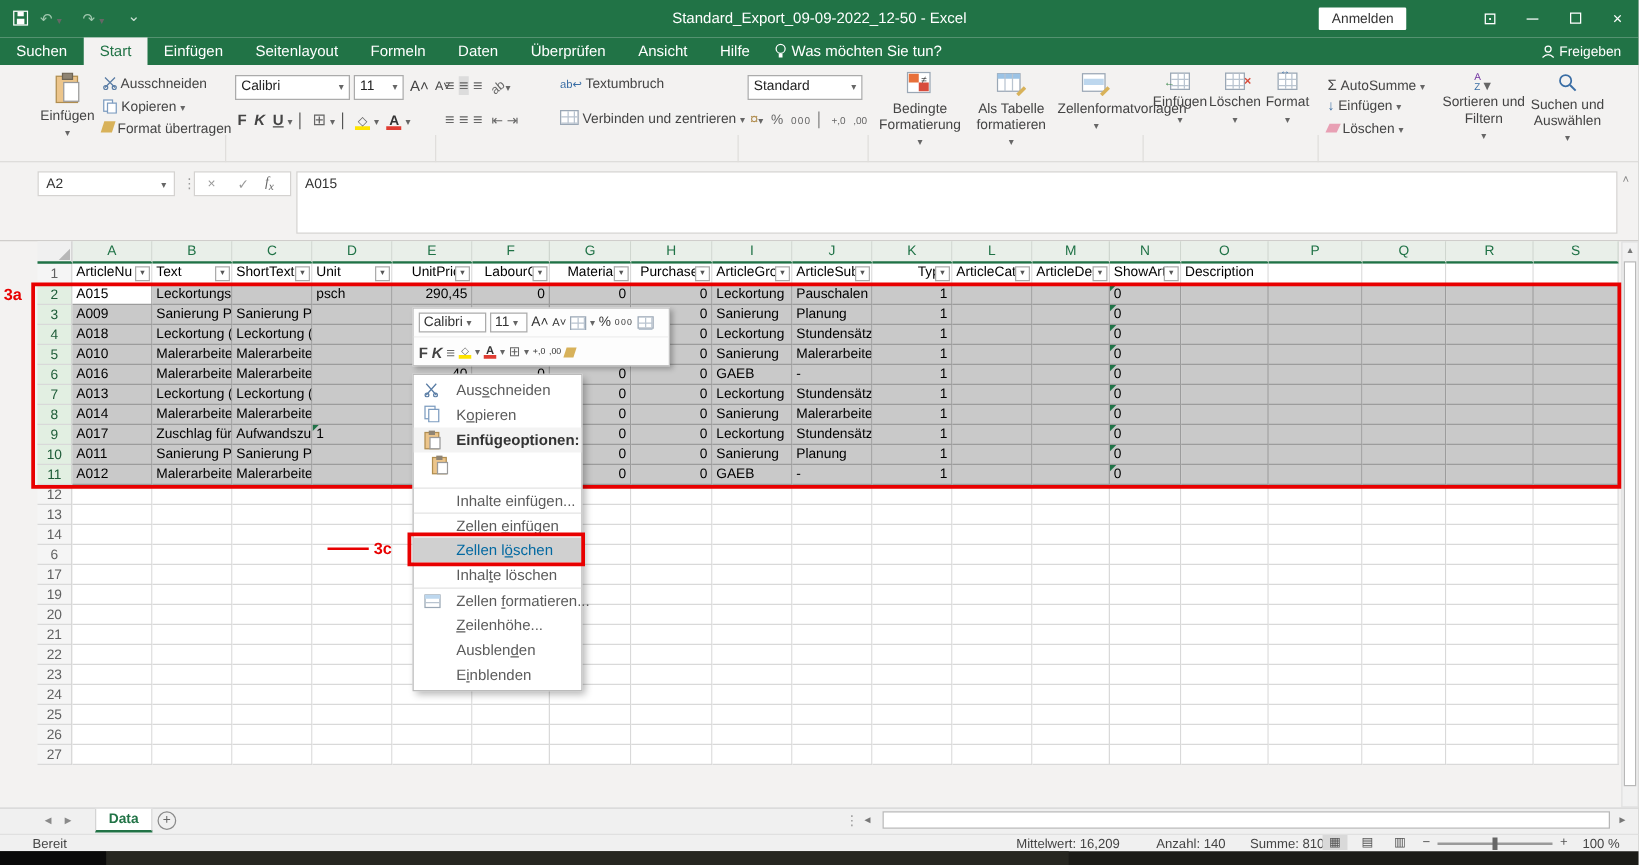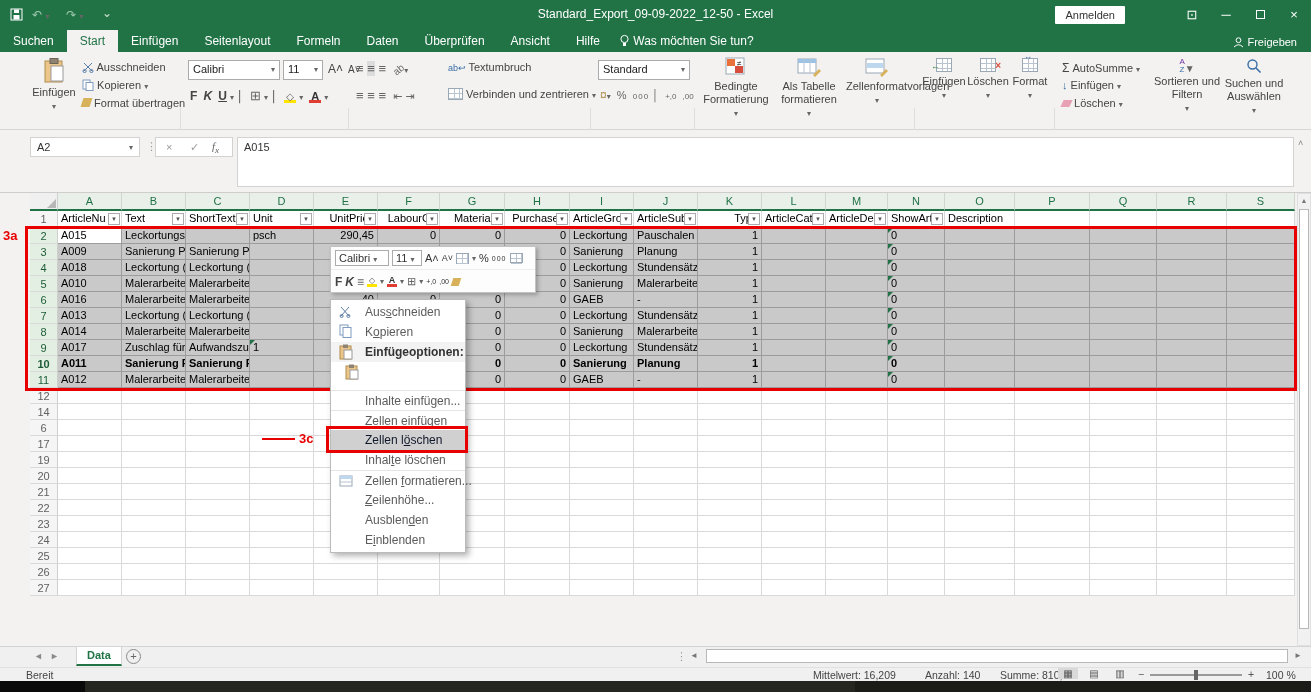--- a/index.html
+++ b/index.html
@@ -69,21 +69,21 @@
   #minibar { left:330px; top:246px; width:206px; height:47px; background:#fdfdfd; border:1px solid #c3c3c3;
     box-shadow:2px 2px 4px rgba(0,0,0,.25); z-index:4; font-size:11px; color:#333; }
   #minibar .row { display:flex; align-items:center; height:23px; padding:0 4px; gap:3px; }
   .mt-combo { border:1px solid #ababab; background:#fff; padding:1px 3px; font-size:11px; white-space:nowrap; }
 
   
   #ctxmenu { left:330px; top:299px; width:136px; background:#fff; border:1px solid #bbb;
     box-shadow:3px 3px 6px rgba(0,0,0,.3); z-index:6; padding:2px 0; }
   .mi { height:20px; line-height:20px; font-size:12px; color:#5b5b5b; position:relative; padding-left:34px; white-space:nowrap; cursor:default; }
   .mi.bold { font-weight:bold; color:#333; background:#f3f3f3; }
-  .mi.hl { background:#d0d0d0; color:#0f172a; }
+  .mi.hl { background:#d0d0d0; color:#0369a1; }
   .mi.topline { border-top:1px solid #e4e4e4; }
   .mi .ico { position:absolute; left:8px; top:2px; width:18px; height:16px; }
   .mi u { text-decoration:underline; }
   .pasterow { height:28px; position:relative; }
 
   
   .redbox { border:3px solid #e80000; z-index:5; pointer-events:none; }
   .redlabel { color:#e80000; font-weight:bold; font-size:13px; z-index:8; font-family:"Liberation Sans",sans-serif; }
 
   
@@ -521,21 +521,21 @@
         <div class="cell sel num" style="width: 64px;">1</div>
         <div class="cell sel" style="width: 64px;"></div>
         <div class="cell sel" style="width: 62px;"></div>
         <div class="cell sel" style="width: 57px;">0<span class="tri"></span></div>
         <div class="cell sel" style="width: 70px;"></div>
         <div class="cell sel" style="width: 75px;"></div>
         <div class="cell sel" style="width: 67px;"></div>
         <div class="cell sel" style="width: 70px;"></div>
         <div class="cell sel" style="width: 68px;"></div>
       </div>
-      <div class="grow" style="height: 16px; font-weight: bold;">
+      <div class="grow" style="height: 16px;">
         <div class="rowhdr selhdr" style="width: 28px; line-height: 16px;">10</div>
         <div class="cell sel" style="width: 64px;">A011</div>
         <div class="cell sel" style="width: 64px;">Sanierung Pla</div>
         <div class="cell sel" style="width: 64px;">Sanierung Pla</div>
         <div class="cell sel" style="width: 64px;"></div>
         <div class="cell sel num" style="width: 64px;"></div>
         <div class="cell sel num" style="width: 62px;"></div>
         <div class="cell sel num" style="width: 65px;">0</div>
         <div class="cell sel num" style="width: 65px;">0</div>
         <div class="cell sel" style="width: 64px;">Sanierung</div>
@@ -567,20 +567,42 @@
         <div class="cell sel" style="width: 62px;"></div>
         <div class="cell sel" style="width: 57px;">0<span class="tri"></span></div>
         <div class="cell sel" style="width: 70px;"></div>
         <div class="cell sel" style="width: 75px;"></div>
         <div class="cell sel" style="width: 67px;"></div>
         <div class="cell sel" style="width: 70px;"></div>
         <div class="cell sel" style="width: 68px;"></div>
       </div>
       <div class="grow" style="height: 16px;">
         <div class="rowhdr" style="width: 28px; line-height: 16px;">12</div>
+        <div class="cell" style="width: 64px;"></div>
+        <div class="cell" style="width: 64px;"></div>
+        <div class="cell" style="width: 64px;"></div>
+        <div class="cell" style="width: 64px;"></div>
+        <div class="cell num" style="width: 64px;"></div>
+        <div class="cell num" style="width: 62px;"></div>
+        <div class="cell num" style="width: 65px;"></div>
+        <div class="cell num" style="width: 65px;"></div>
+        <div class="cell" style="width: 64px;"></div>
+        <div class="cell" style="width: 64px;"></div>
+        <div class="cell num" style="width: 64px;"></div>
+        <div class="cell" style="width: 64px;"></div>
+        <div class="cell" style="width: 62px;"></div>
+        <div class="cell" style="width: 57px;"></div>
+        <div class="cell" style="width: 70px;"></div>
+        <div class="cell" style="width: 75px;"></div>
+        <div class="cell" style="width: 67px;"></div>
+        <div class="cell" style="width: 70px;"></div>
+        <div class="cell" style="width: 68px;"></div>
+      </div>
+      <div class="grow" style="height: 16px;">
+        <div class="rowhdr" style="width: 28px; line-height: 16px;">13</div>
         <div class="cell" style="width: 64px;"></div>
         <div class="cell" style="width: 64px;"></div>
         <div class="cell" style="width: 64px;"></div>
         <div class="cell" style="width: 64px;"></div>
         <div class="cell num" style="width: 64px;"></div>
         <div class="cell num" style="width: 62px;"></div>
         <div class="cell num" style="width: 65px;"></div>
         <div class="cell num" style="width: 65px;"></div>
         <div class="cell" style="width: 64px;"></div>
         <div class="cell" style="width: 64px;"></div>

